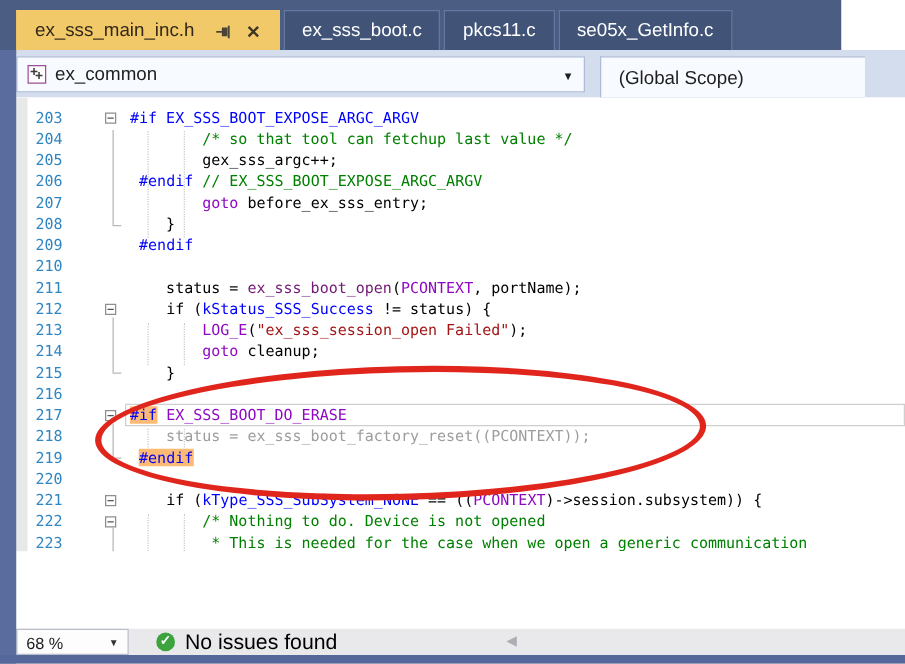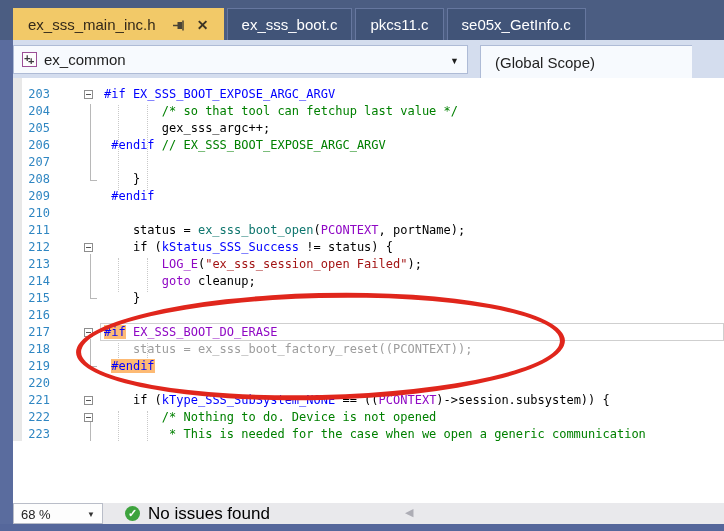--- a/index.html
+++ b/index.html
@@ -1,21 +1,21 @@
 <!DOCTYPE html>
 <html><head>
 <meta charset="utf-8">
 <style>
   * { margin:0; padding:0; box-sizing:border-box; }
   body { background:#888; font-family:"Liberation Sans", sans-serif; }
   .screen { position:relative; width:724px; height:531px; background:#fff; overflow:hidden;
             font-family:"Liberation Sans", sans-serif; }
 
   
-  .tabbar { position:absolute; left:0; top:0; width:724px; height:40px; background:#4B5D82; }
+  .tabbar { position:absolute; left:0; top:0; width:673px; height:40px; background:#4B5D82; }
   .tabstrip { position:absolute; left:13px; top:8px; height:32px; display:flex; }
   .tab { height:32px; display:flex; align-items:center; padding:0 12px; margin-right:3px;
          background:#415478; border:1px solid #66779f; border-bottom:none;
          color:#fff; font-size:15px; white-space:nowrap; cursor:default; }
   .tab.active { background:#F2C968; border-color:#F2C968; color:#33291a; }
   .tab .lbl { padding:0 2px; }
   .tab .pin { margin-left:14px; width:15px; height:15px; display:flex; align-items:center; justify-content:center; }
   .tab .close { margin-left:8px; font-size:14px; font-weight:bold; color:#3c3424; width:16px; text-align:center; }
 
   
@@ -44,21 +44,21 @@
              border:1px solid #8E8E8E; }
   .foldbox::after { content:""; position:absolute; left:1px; top:3px; width:5px; height:1px; background:#555; }
   .code { position:absolute; left:82px; top:0; }
   .curline { position:absolute; left:78px; right:0; top:-1px; bottom:0; border:1px solid #CFCFCF; }
   .tk.c-pp { color:#0000FF; }
   .tk.c-k  { color:#000000; }
   .tk.c-e  { color:#0000FF; }
   .tk.c-m  { color:#8F08C4; }
   .tk.c-cm { color:#008000; }
   .tk.c-s  { color:#A31515; }
-  .tk.c-f  { color:#0f766e; }
+  .tk.c-f  { color:#701a75; }
   .tk.c-t  { color:#000000; }
   .tk.c-dis{ color:#9D9D9D; }
   .tk.hl   { background:#fdba74; }
 
   
   .vline { position:absolute; width:1px; background:#B8B8B8; }
   .htick { position:absolute; height:1px; background:#B8B8B8; }
   .guide { position:absolute; width:0; border-left:1px dotted #C9C9C9; }
 
   
@@ -125,21 +125,21 @@
     </div>
   </div>
 
   <div class="editor">
     <div class="glyph-margin"></div>
     <div class="code-lines">
         <div class="row"><span class="ln">203</span><span class="foldbox"></span><span class="code"><span class="tk c-pp">#if EX_SSS_BOOT_EXPOSE_ARGC_ARGV</span></span></div>
         <div class="row"><span class="ln">204</span><span class="code"><span class="tk c-t">        </span><span class="tk c-cm">/* so that tool can fetchup last value */</span></span></div>
         <div class="row"><span class="ln">205</span><span class="code"><span class="tk c-t">        gex_sss_argc++;</span></span></div>
         <div class="row"><span class="ln">206</span><span class="code"><span class="tk c-t"> </span><span class="tk c-pp">#endif </span><span class="tk c-cm">// EX_SSS_BOOT_EXPOSE_ARGC_ARGV</span></span></div>
-        <div class="row"><span class="ln">207</span></div>
+        <div class="row"><span class="ln">207</span><span class="code"><span class="tk c-t">        </span><span class="tk c-m">goto</span><span class="tk c-t"> before_ex_sss_entry;</span></span></div>
         <div class="row"><span class="ln">208</span><span class="code"><span class="tk c-t">    }</span></span></div>
         <div class="row"><span class="ln">209</span><span class="code"><span class="tk c-t"> </span><span class="tk c-pp">#endif</span></span></div>
         <div class="row"><span class="ln">210</span><span class="code"></span></div>
         <div class="row"><span class="ln">211</span><span class="code"><span class="tk c-t">    status = </span><span class="tk c-f">ex_sss_boot_open</span><span class="tk c-t">(</span><span class="tk c-m">PCONTEXT</span><span class="tk c-t">, portName);</span></span></div>
         <div class="row"><span class="ln">212</span><span class="foldbox"></span><span class="code"><span class="tk c-t">    </span><span class="tk c-k">if</span><span class="tk c-t"> (</span><span class="tk c-e">kStatus_SSS_Success</span><span class="tk c-t"> != status) {</span></span></div>
         <div class="row"><span class="ln">213</span><span class="code"><span class="tk c-t">        </span><span class="tk c-m">LOG_E</span><span class="tk c-t">(</span><span class="tk c-s">"ex_sss_session_open Failed"</span><span class="tk c-t">);</span></span></div>
         <div class="row"><span class="ln">214</span><span class="code"><span class="tk c-t">        </span><span class="tk c-m">goto</span><span class="tk c-t"> cleanup;</span></span></div>
         <div class="row"><span class="ln">215</span><span class="code"><span class="tk c-t">    }</span></span></div>
         <div class="row"><span class="ln">216</span><span class="code"></span></div>
         <div class="row"><div class="curline"></div><span class="ln">217</span><span class="foldbox"></span><span class="code"><span class="tk c-pp hl">#if</span><span class="tk c-t"> </span><span class="tk c-m">EX_SSS_BOOT_DO_ERASE</span></span></div>

